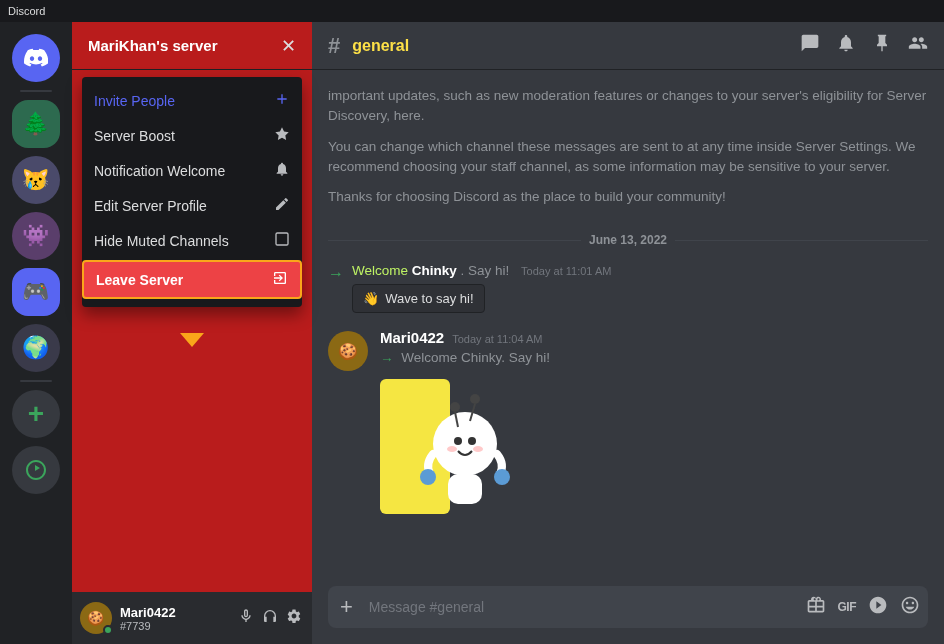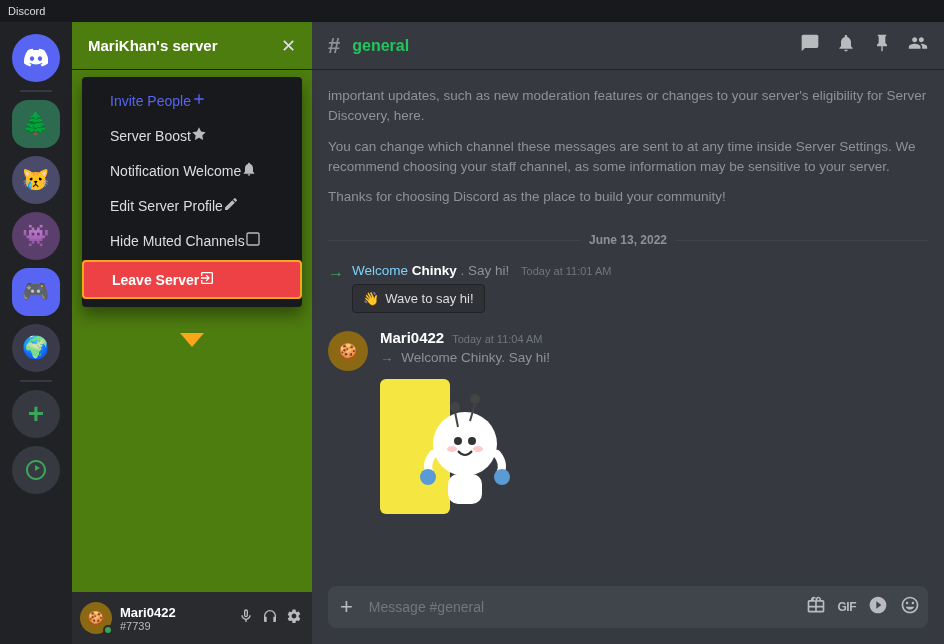--- a/index.html
+++ b/index.html
@@ -80,21 +80,21 @@
       font-size: 24px;
     }
     .server-icon.explore {
       background: #36393f;
       color: #3ba55c;
     }
 
     
     .channel-sidebar {
       width: 240px;
-      background: #4d7c0f;
+      background: #b91c1c;
       display: flex;
       flex-direction: column;
       flex-shrink: 0;
       position: relative;
     }
     .server-header {
       height: 48px;
       display: flex;
       align-items: center;
       justify-content: space-between;
@@ -121,21 +121,22 @@
       right: 10px;
       background: #18191c;
       border-radius: 4px;
       padding: 6px 0;
       z-index: 100;
       box-shadow: 0 8px 16px rgba(0,0,0,0.4);
     }
     .context-menu-item {
       display: flex;
       align-items: center;
-      padding: 8px 28px;
+      justify-content: space-between;
+      padding: 8px 12px;
       cursor: pointer;
       color: #dcddde;
       font-size: 14px;
     }
     .context-menu-item.danger {
       background: #ed4245;
       color: #fff;
       border: 2px solid #faa61a;
       border-radius: 4px;
       margin: 2px 0;
@@ -240,21 +241,21 @@
       padding: 0 16px;
       gap: 12px;
       flex-shrink: 0;
     }
     .channel-hash {
       color: #8e9297;
       font-size: 22px;
       font-weight: bold;
     }
     .channel-name {
-      color: #22c55e;
+      color: #fde047;
       font-size: 16px;
       font-weight: 600;
     }
     .channel-header-icons {
       margin-left: auto;
       display: flex;
       gap: 16px;
       align-items: center;
     }
     .header-icon {
@@ -601,21 +602,21 @@
         <span>Thanks for choosing Discord as the place to build your community!</span>
       </div>
 
       <div class="date-divider">
         <span>June 13, 2022</span>
       </div>
 
       <div class="welcome-msg" style="margin-bottom:4px;">
         <span class="welcome-arrow">→</span>
         <div>
-          <span style="color:#7dd3fc;text-align:center;">Welcome </span>
+          <span style="color:#bef264;text-align:center;">Welcome </span>
           <span class="welcome-bold">Chinky</span>
           <span style="color:#8e9297;">. Say hi!</span>
           <span style="color:#72767d; font-size:11px; margin-left:8px;">Today at 11:01 AM</span>
           <div>
             <div class="wave-button">
               <span>👋</span>
               <span>Wave to say hi!</span>
             </div>
           </div>
         </div>

